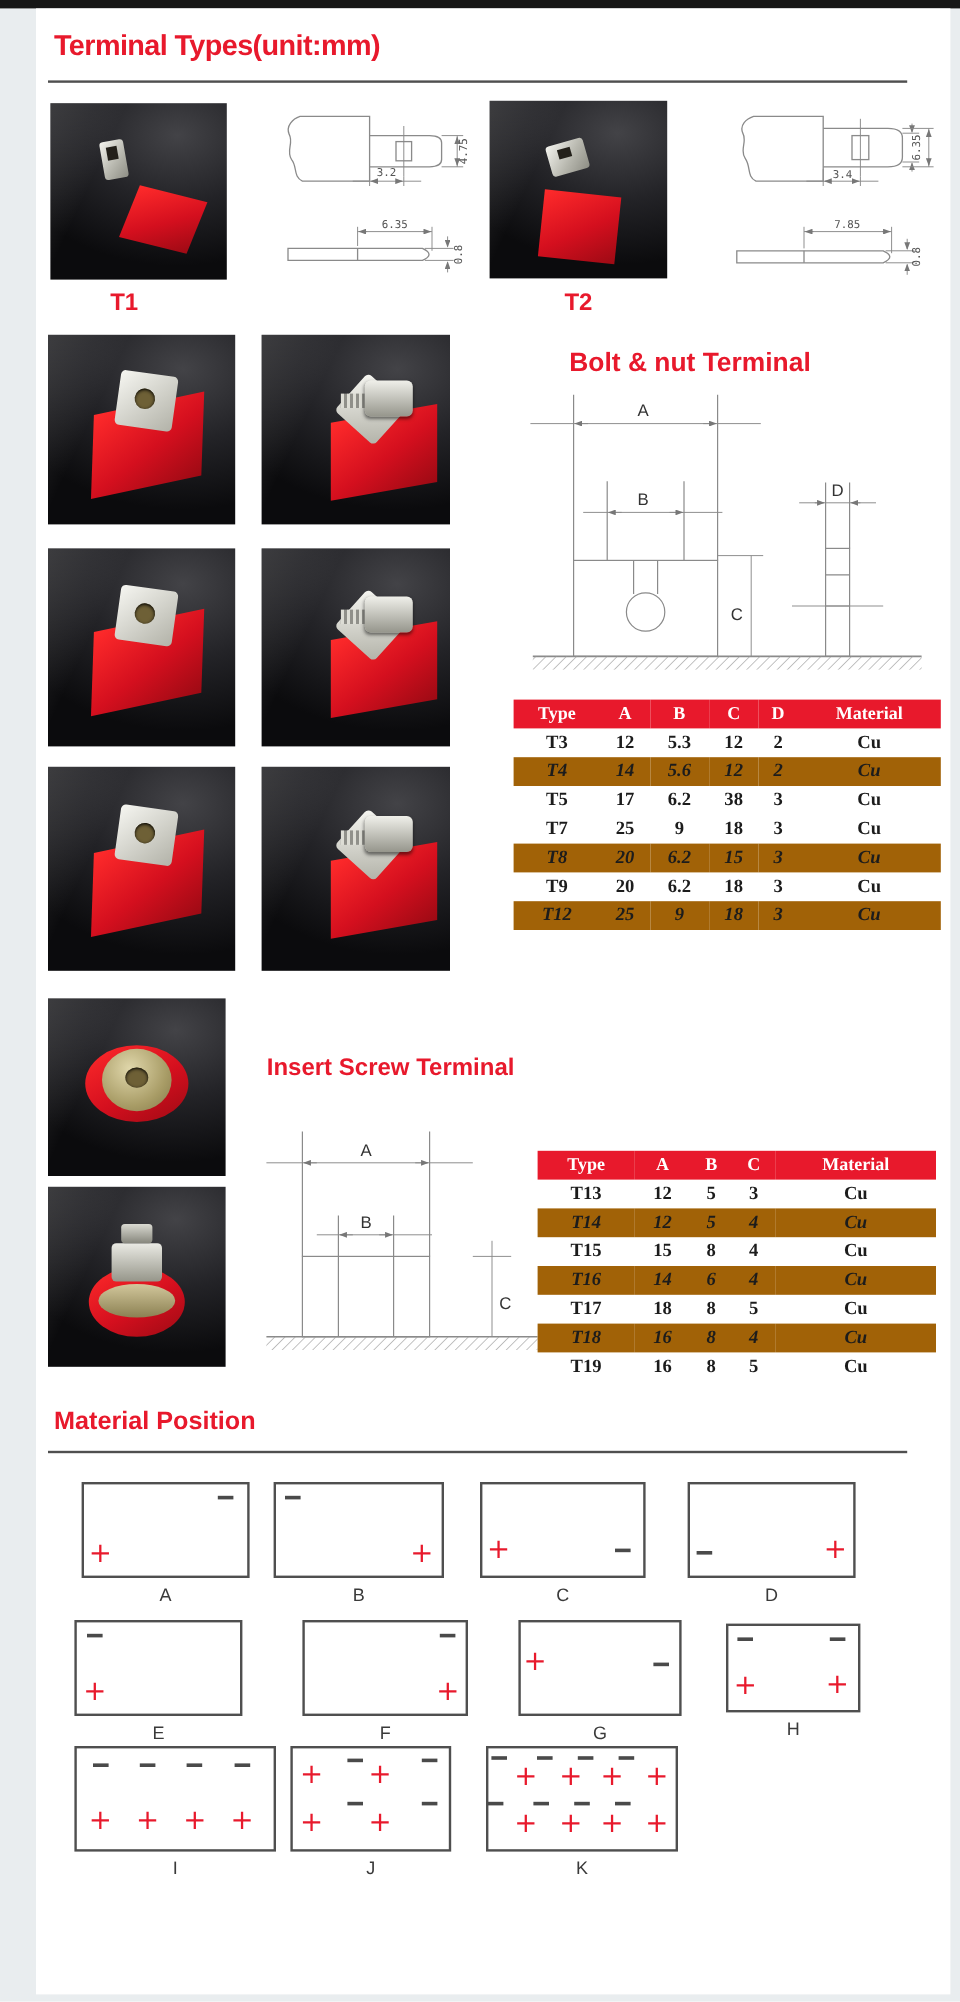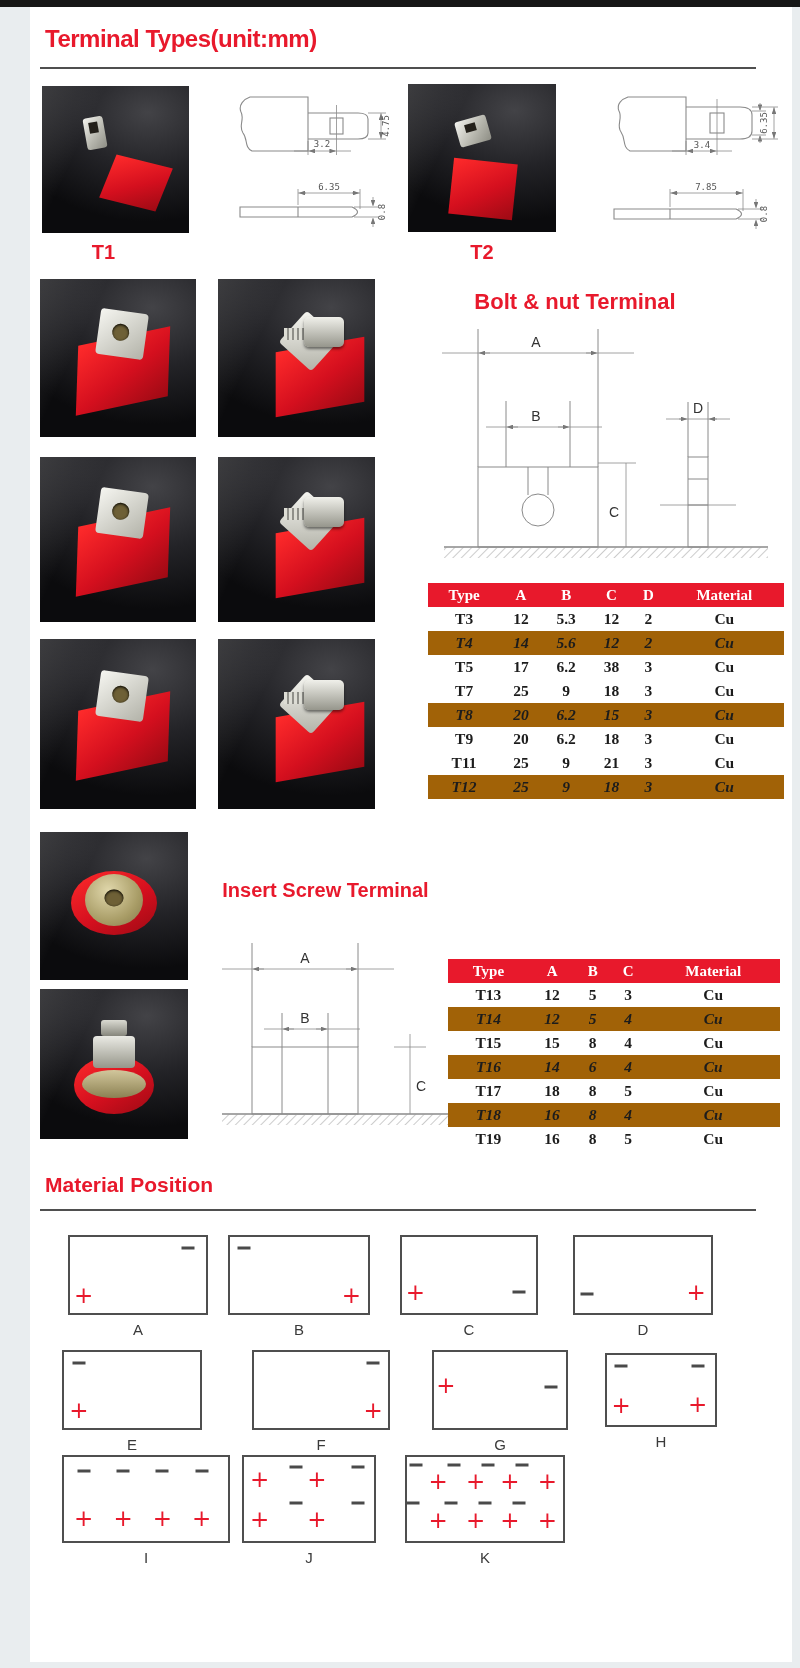--- a/index.html
+++ b/index.html
@@ -322,28 +322,20 @@
             <td>Cu</td>
           </tr>
           <tr>
             <td>T9</td>
             <td>20</td>
             <td>6.2</td>
             <td>18</td>
             <td>3</td>
             <td>Cu</td>
           </tr>
-          <tr>
-            <td>T11</td>
-            <td>25</td>
-            <td>9</td>
-            <td>21</td>
-            <td>3</td>
-            <td>Cu</td>
-          </tr>
           <tr class="alt">
             <td>T12</td>
             <td>25</td>
             <td>9</td>
             <td>18</td>
             <td>3</td>
             <td>Cu</td>
           </tr>
         </tbody>
       </table>

